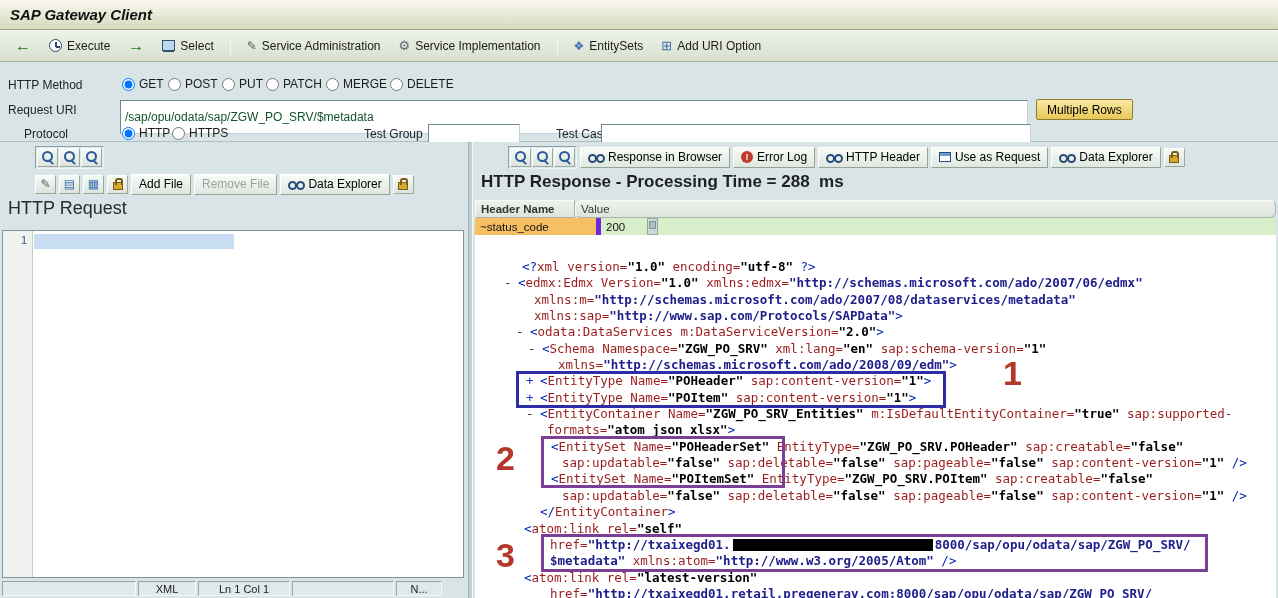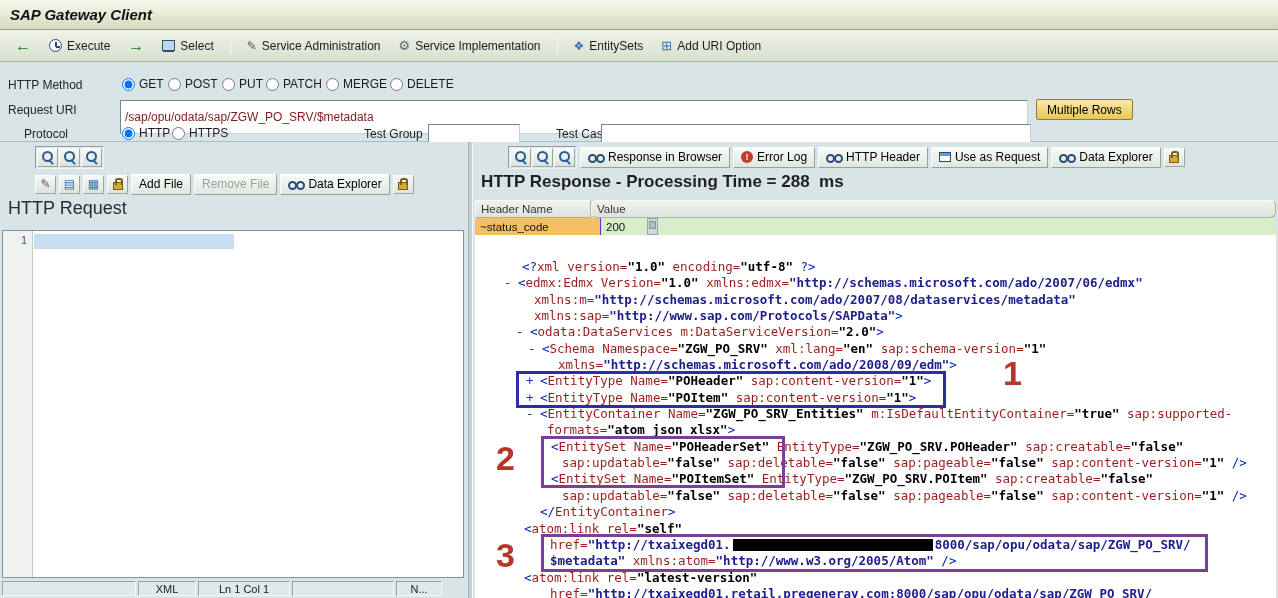--- a/index.html
+++ b/index.html
@@ -37,21 +37,21 @@
   .icon-lock{width:10px;height:8px;background:#d8a92e;border:1px solid #7a5c12;position:relative;margin-top:4px;flex:none;}
   .icon-lock::before{content:"";position:absolute;left:1px;top:-5px;width:4px;height:5px;border:2px solid #7a5c12;border-bottom:none;border-radius:3px 3px 0 0;}
   .icon-errorlog{width:12px;height:12px;border-radius:50%;background:#c23a2a;color:#fff;display:flex;align-items:center;justify-content:center;flex:none;}
   .icon-errorlog::after{content:"!";font-size:9px;font-weight:bold;}
   .icon-window{width:12px;height:10px;border:1px solid #2a4a7a;background:#fff;position:relative;flex:none;}
   .icon-window::before{content:"";position:absolute;left:0;top:0;right:0;height:3px;background:#6a9ad2;}
 
   
   .form{position:absolute;left:0;top:62px;width:100%;height:80px;background:#d9e4e6;border-bottom:1px solid #aebfc2;}
   .flabel{position:absolute;color:#20252a;white-space:nowrap;}
-  .si{position:absolute;background:#fff;border:1px solid;border-color:#708792 #c2d2d8 #c2d2d8 #708792;height:23px;font:12px "Liberation Sans",sans-serif;padding:16px 4px;color:#7f1d1d;}
+  .si{position:absolute;background:#fff;border:1px solid;border-color:#708792 #c2d2d8 #c2d2d8 #708792;height:23px;font:12px "Liberation Sans",sans-serif;padding:16px 4px;color:#14532d;}
   .radio,.check{position:absolute;display:flex;align-items:center;gap:4px;white-space:nowrap;cursor:pointer;}
   .radio input,.check input{width:13px;height:13px;margin:0;cursor:pointer;}
   .ybtn{position:absolute;height:21px;background:linear-gradient(#f9e9a4,#e8c758);border:1px solid #8f7c33;border-radius:2px;font:12px "Liberation Sans",sans-serif;padding:0 10px;cursor:pointer;}
 
   
   .panels{position:absolute;left:0;top:142px;width:1278px;height:456px;}
   .panel{position:absolute;top:0;height:456px;background:#d9e4e6;}
   .panel.left{left:0;width:468px;}
   .splitter{position:absolute;left:468px;top:0;width:5px;height:456px;background:#c3cfd1;border-left:1px solid #9fb0b4;border-right:1px solid #f4fafa;cursor:col-resize;}
   .panel.right{left:473px;width:805px;}
@@ -71,24 +71,24 @@
   .gutter .ln{position:absolute;right:5px;top:3px;font-size:11px;color:#33508c;}
   .sel-line{position:absolute;left:31px;top:3px;width:200px;height:15px;background:#c9ddf2;}
 
   .statusbar{position:absolute;left:0;top:438px;width:468px;height:18px;display:flex;gap:2px;padding:1px 2px;background:#d9e4e6;}
   .sseg{border:1px solid;border-color:#93a4aa #f2f8f8 #f2f8f8 #93a4aa;height:15px;display:flex;align-items:center;justify-content:center;font-size:11px;background:#dfe9ea;padding:0 4px;white-space:nowrap;overflow:hidden;}
 
   
   .rtable{position:absolute;left:2px;top:58px;width:801px;height:35px;overflow:hidden;}
   .hrow{display:flex;height:18px;}
   .hcell{background:linear-gradient(#eef2ec,#dde4dc);border:1px solid;border-color:#f8faf8 #aab4aa #aab4aa #f8faf8;font-size:11.5px;display:flex;align-items:center;padding:0 5px;color:#333;}
-  .hcell.c1{width:116px;flex:none;}
+  .hcell.c1{width:100px;flex:none;font-weight:bold;}
   .hcell.c2{flex:1;border-radius:6px;}
   .drow{display:flex;height:17px;}
-  .dcell1{width:126px;flex:none;background:#f6bf63;border-right:1px solid #6d28d9;font-size:11.5px;display:flex;align-items:center;padding:0 5px;color:#111;}
+  .dcell1{width:126px;flex:none;background:#f6bf63;border-right:5px solid #6d28d9;font-size:11.5px;display:flex;align-items:center;padding:0 5px;color:#111;}
   .dcell2{flex:1;background:#d8eecb;font-size:11.5px;display:flex;align-items:center;padding:0 5px;color:#111;}
   .mini-scroll{position:absolute;left:172px;top:18px;width:11px;height:17px;background:#cfd9d9;border:1px solid #94a6a8;}
   .mini-scroll::before{content:"";position:absolute;left:1px;right:1px;top:2px;height:6px;background:#aebebe;border:1px solid #829698;}
 
   
   .xml-body{position:absolute;left:2px;top:93px;width:801px;height:363px;background:#fff;overflow:hidden;padding-top:24px;padding-left:23px;font-family:"DejaVu Sans Mono","Liberation Mono",monospace;font-size:12.5px;}
   .xl{height:16.35px;line-height:16.35px;white-space:nowrap;}
   .mk{display:inline-block;width:14px;margin-left:-14px;color:#333;}
   .mk.plus{color:#2233bb;}
   .xt{color:#0026b0;}

